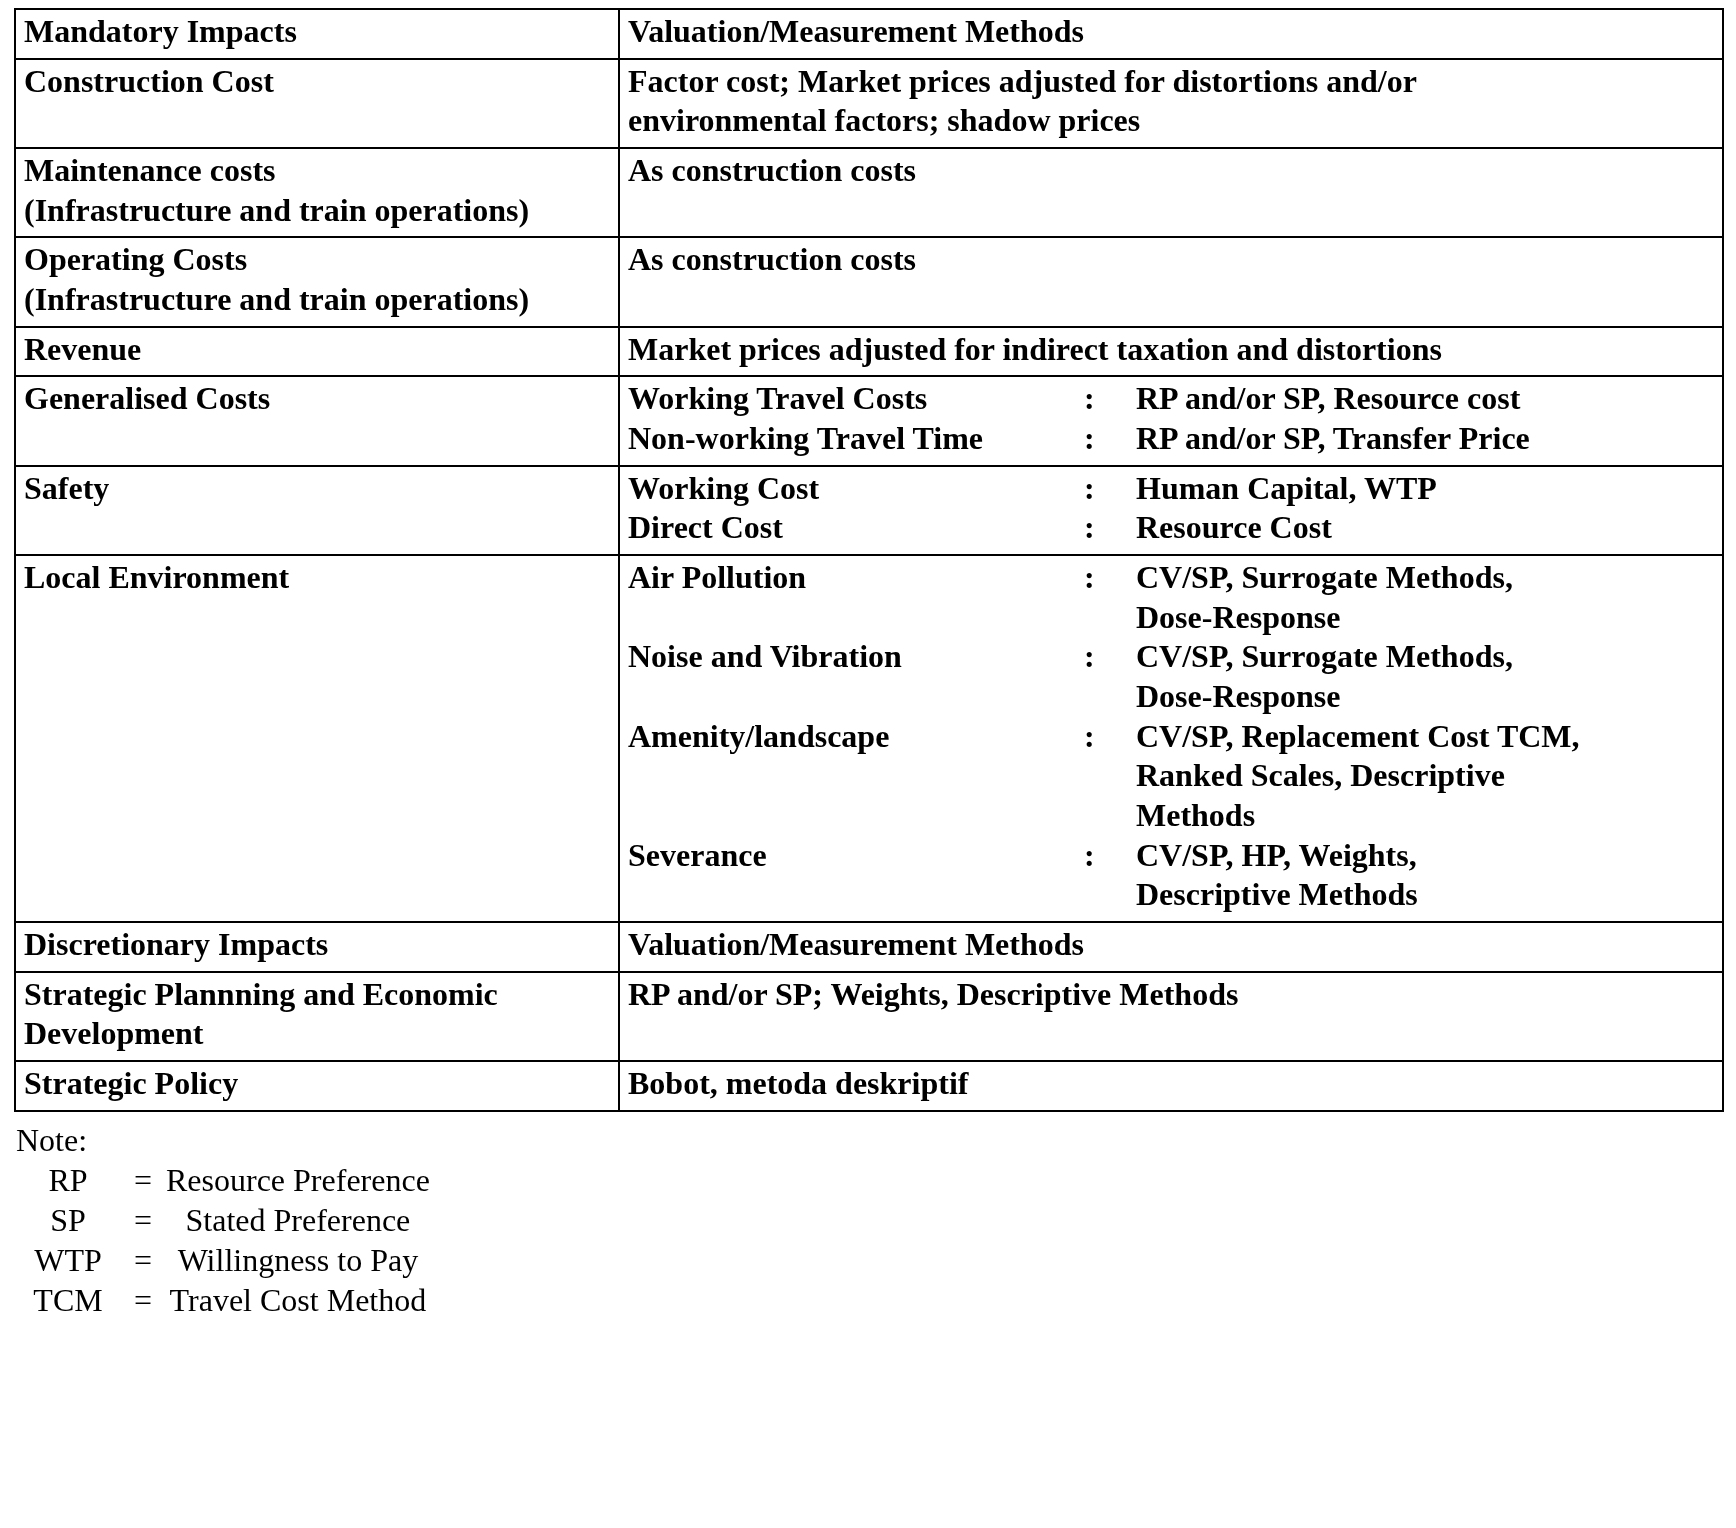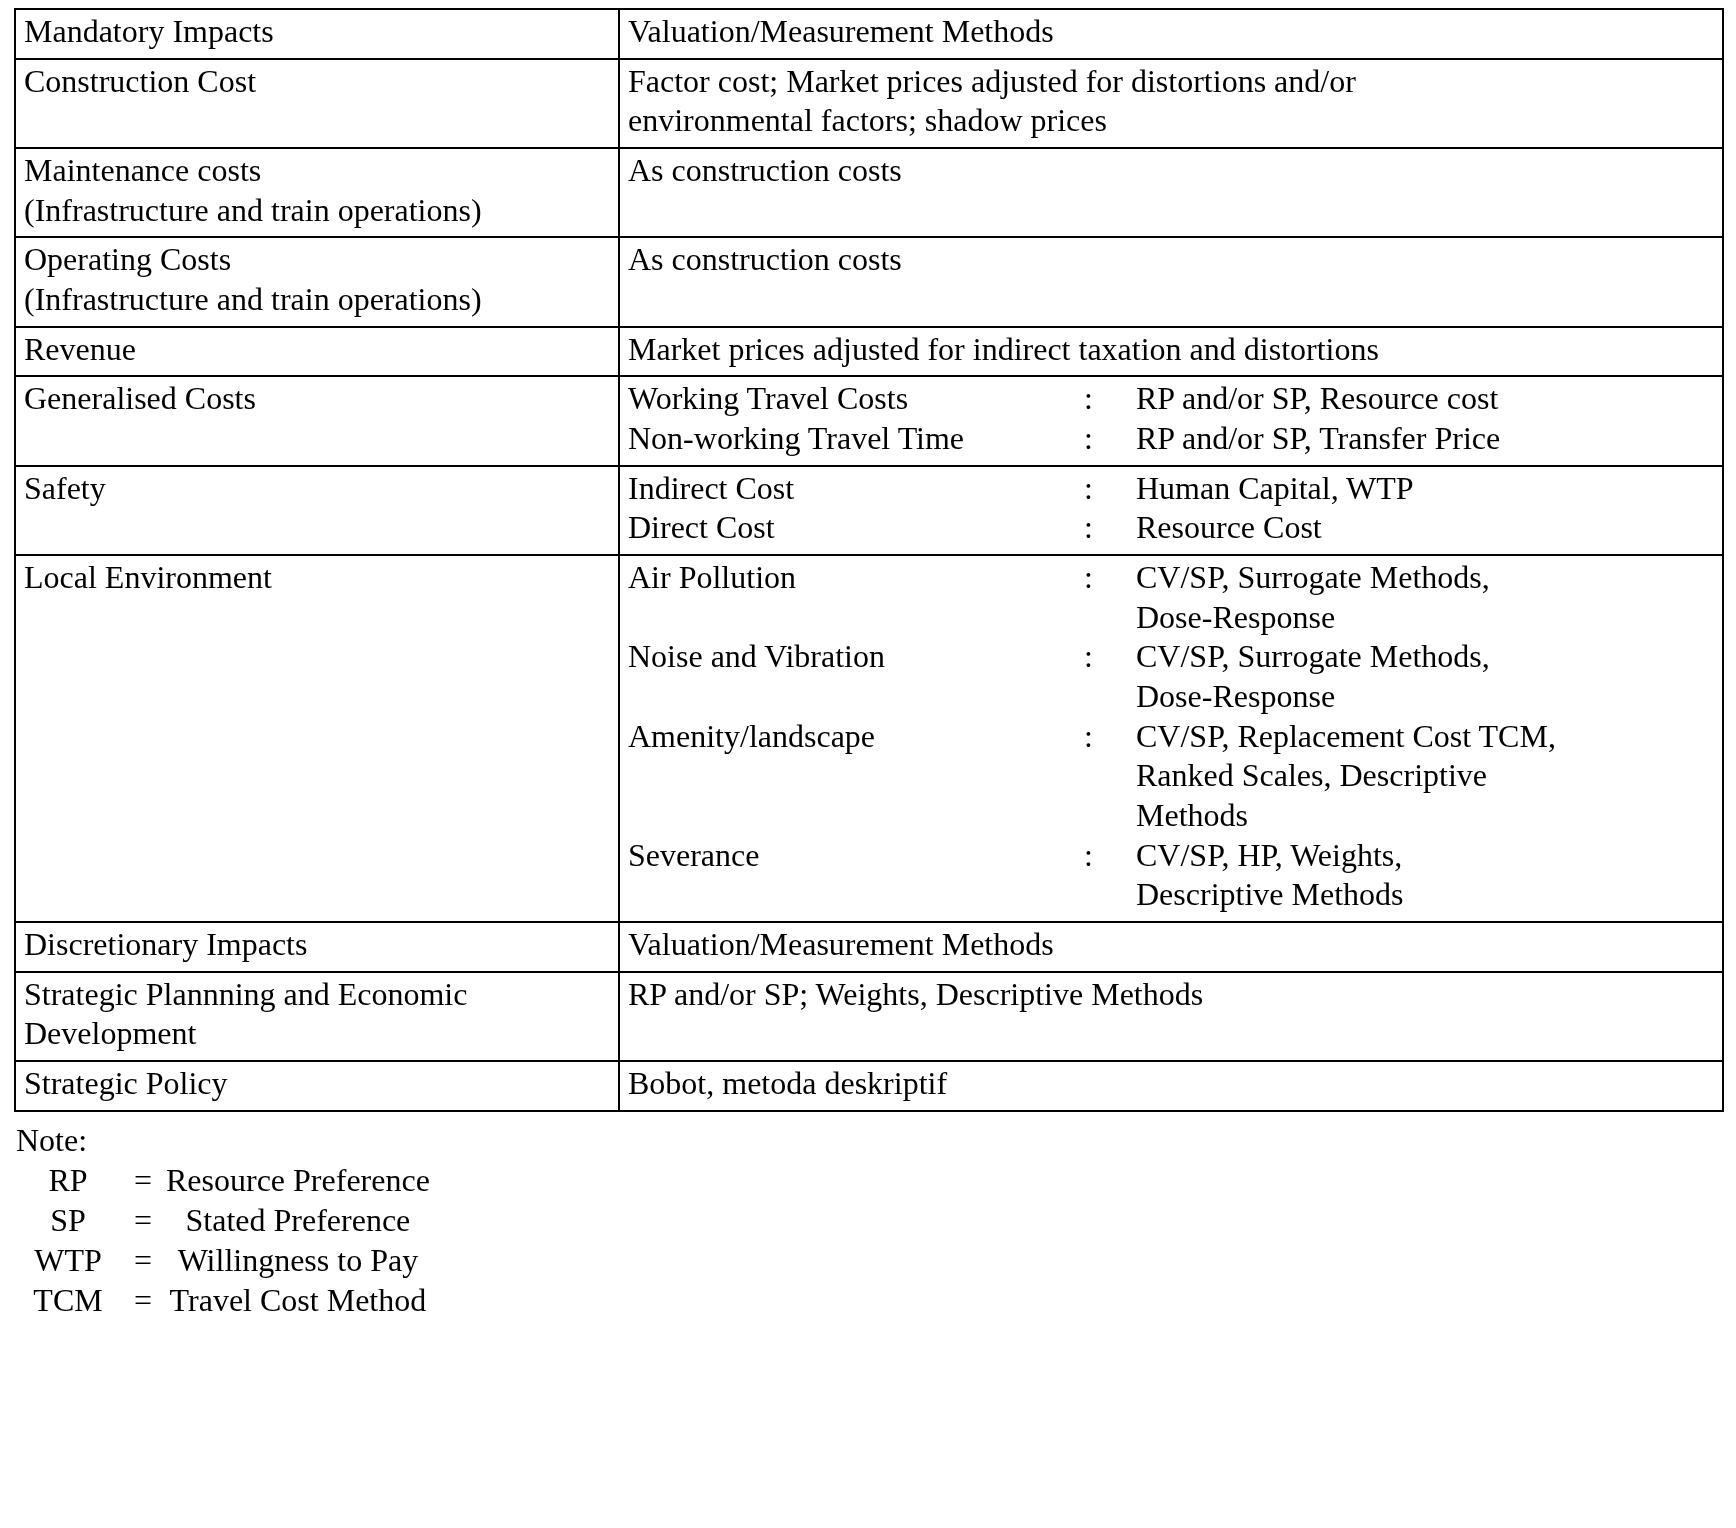--- a/index.html
+++ b/index.html
@@ -29,21 +29,21 @@
     line-height: 1.24;
   }
   table.impacts col.c-left  { width: 604px; }
   table.impacts col.c-right { width: 1104px; }
 
   table.impacts td,
   table.impacts th {
     border: 2px solid #000000;
     vertical-align: top;
     padding: 2px 8px 6px 8px;
-    font-weight: normal;
+    font-weight: bold;
     text-align: left;
   }
   th.col-head {
     text-align: center;
     padding: 3px 8px 5px 8px;
   }
   td.cat {
     white-space: pre-line;
   }
   td.plain {
@@ -159,21 +159,21 @@
         <td class="cat">Safety</td>
         <td>
           <table class="sub">
             <colgroup>
                 <col class="s-label">
                 <col class="s-colon">
                 <col class="s-value">
               </colgroup>
             <tbody>
               <tr>
-                <td class="s-label">Indirect Cost</td>
+                <td class="s-label">Working Cost</td>
                 <td class="s-colon">:</td>
                 <td class="s-value" style="white-space:pre-line">Human Capital, WTP</td>
               </tr>
               <tr>
                 <td class="s-label">Direct Cost</td>
                 <td class="s-colon">:</td>
                 <td class="s-value" style="white-space:pre-line">Resource Cost</td>
               </tr>
             </tbody>
           </table>

